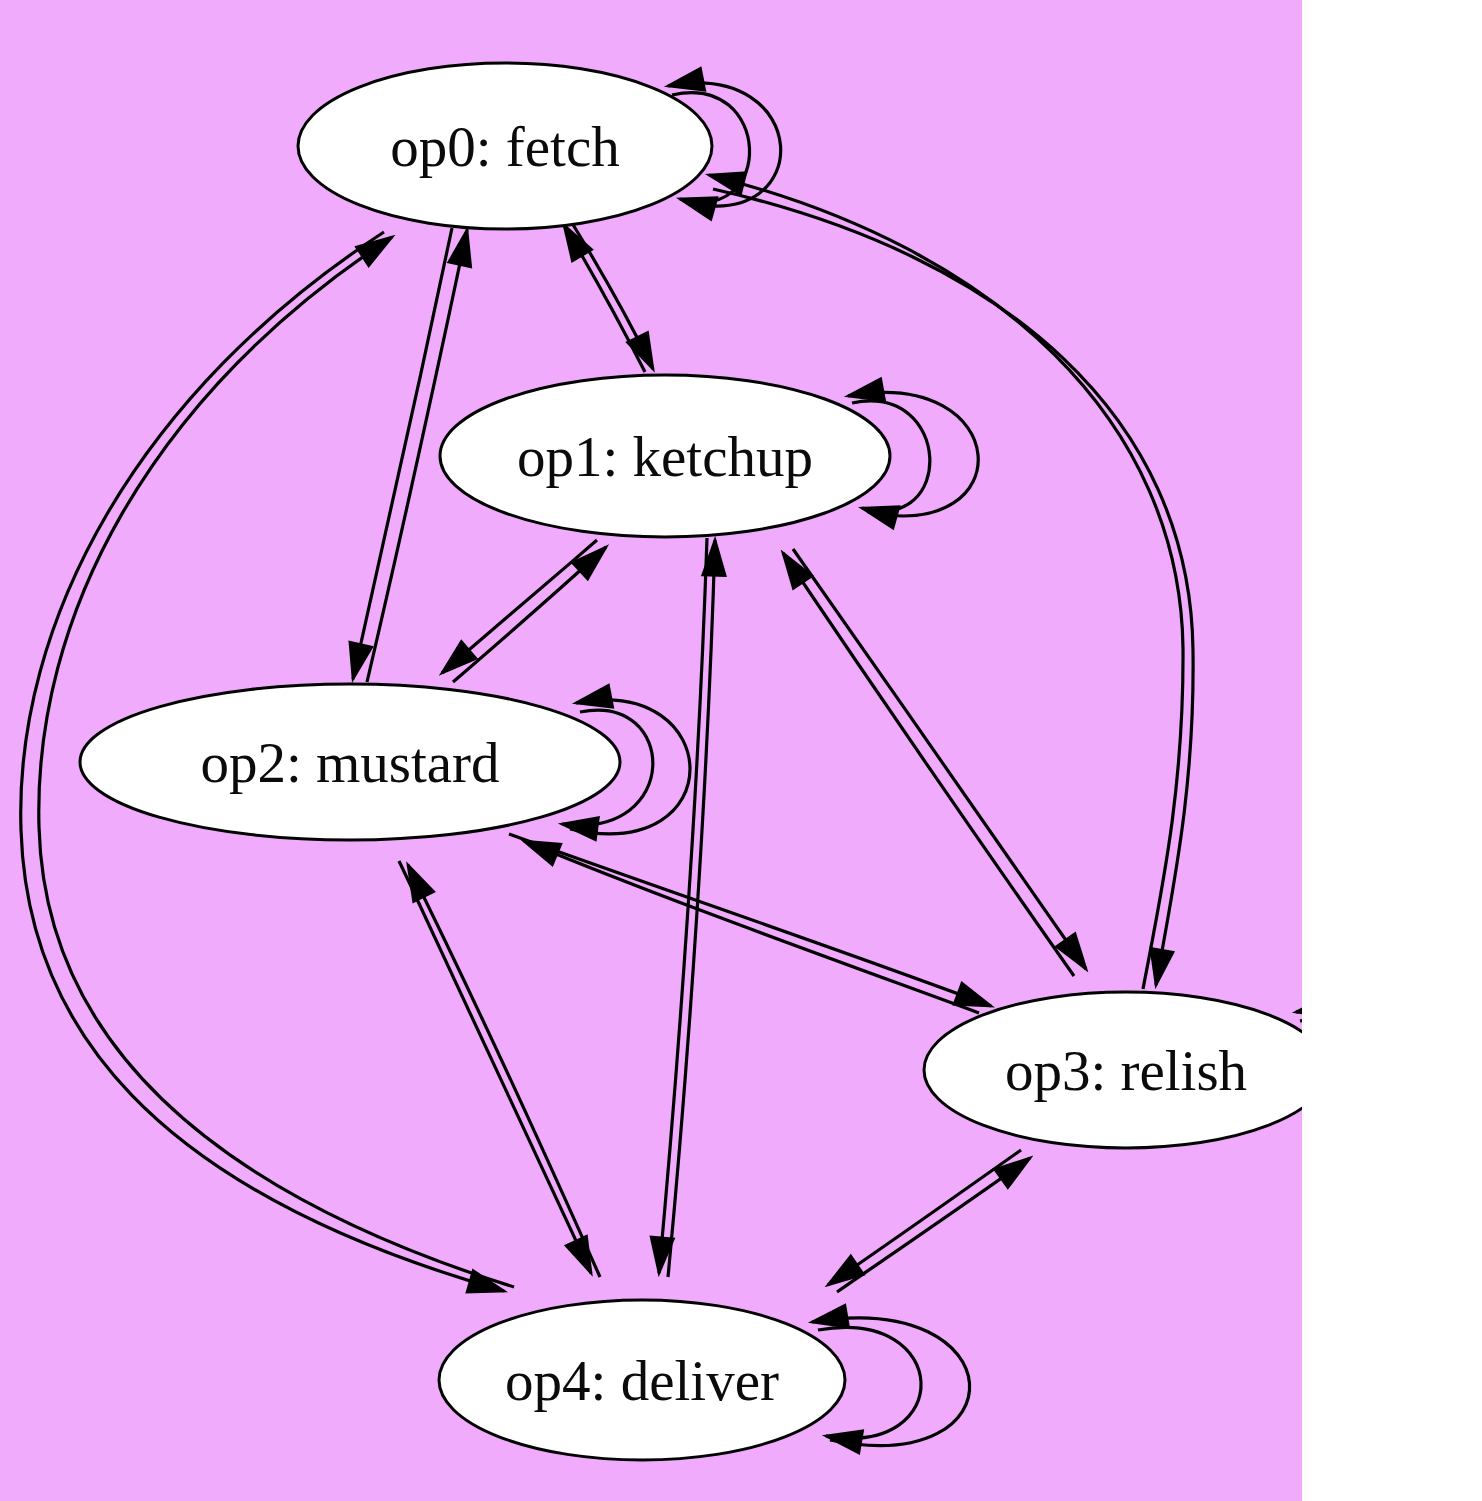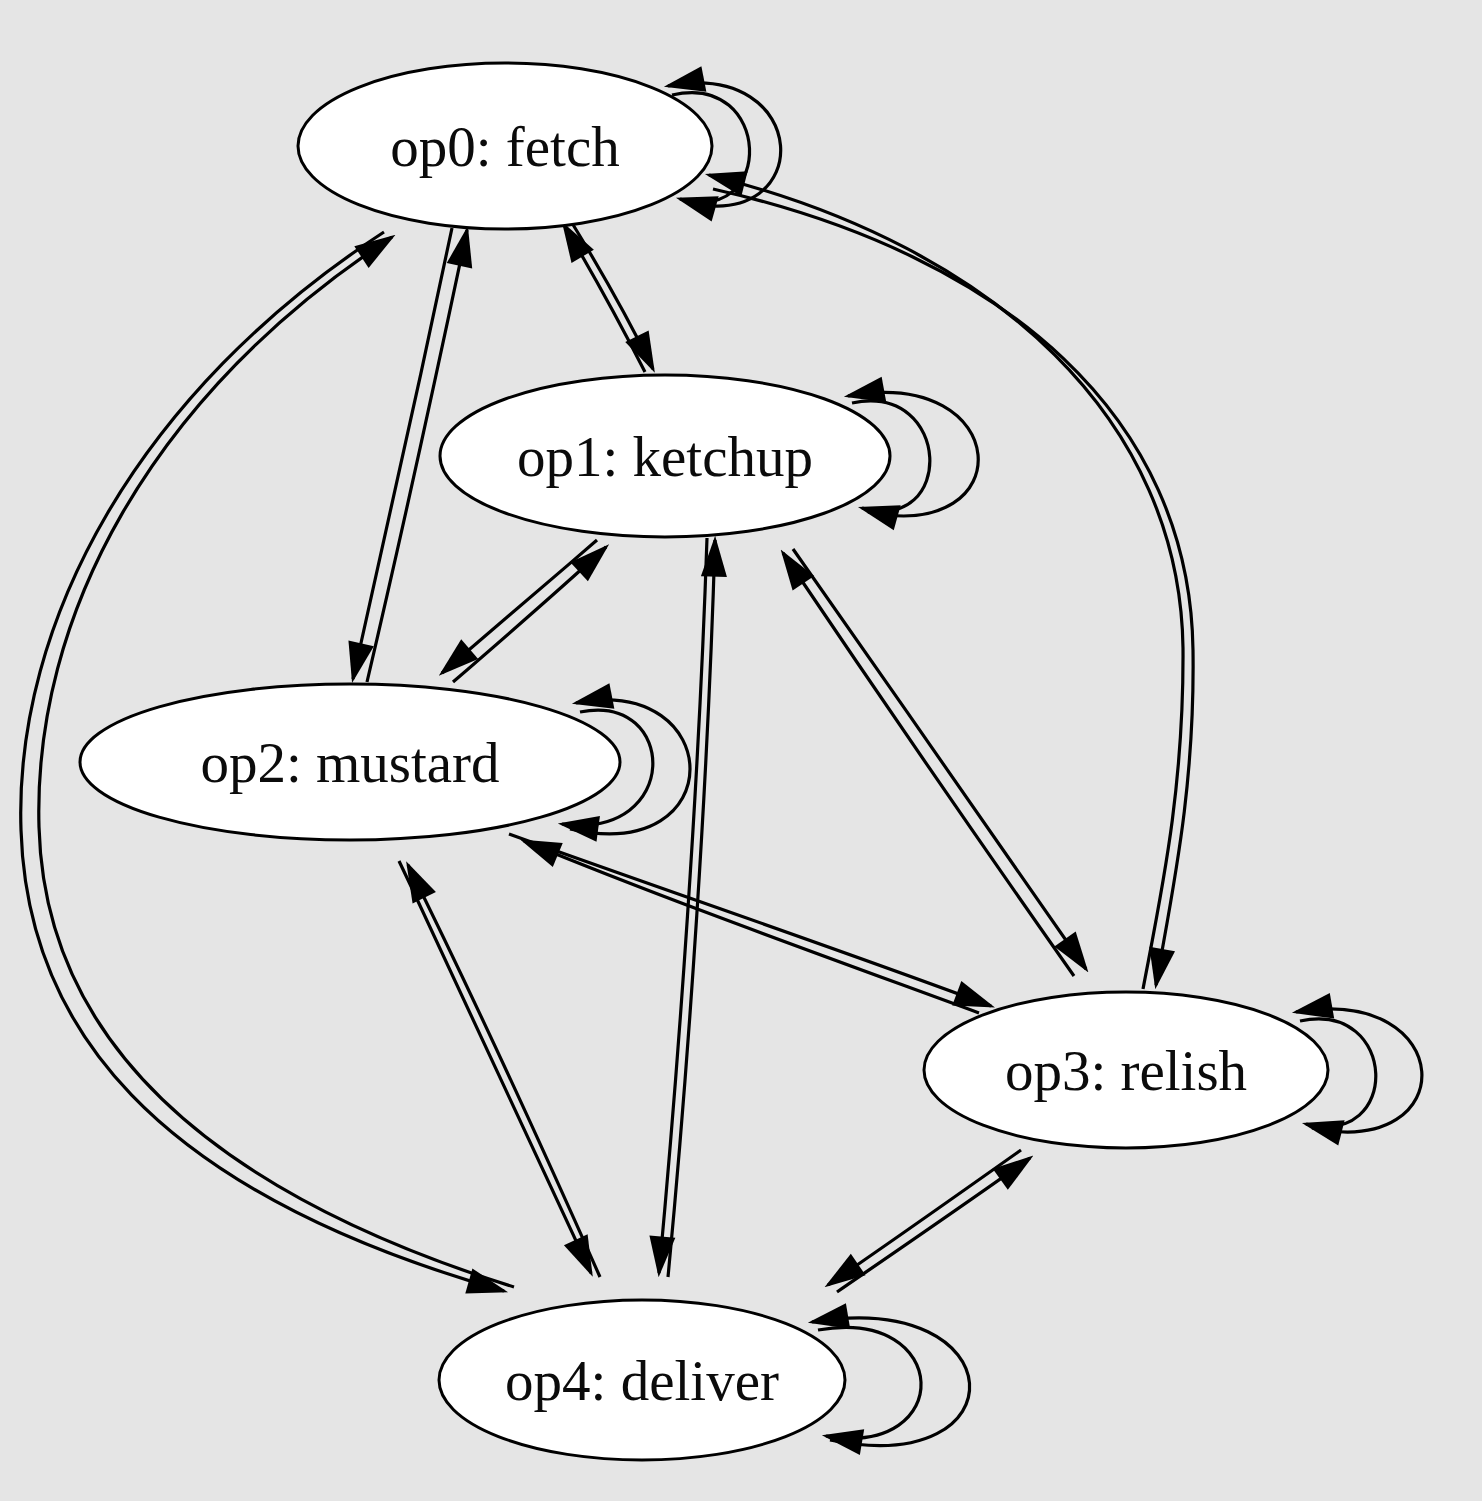--- a/index.html
+++ b/index.html
@@ -1,24 +1,24 @@
 <!DOCTYPE html>
 <html><head>
 <meta charset="utf-8">
 <style>
   html, body {
     margin: 0;
     padding: 0;
     background: #ffffff;
   }
   .canvas {
-    width: 1482px;
+    width: 1302px;
     height: 1501px;
     position: relative;
-    background: #e5e5e5;
+    background: #f0abfc;
     overflow: hidden;
   }
   svg.graph {
     display: block;
     width: 1482px;
     height: 1501px;
   }
   .node-ellipse {
     fill: #ffffff;
     stroke: #000000;

